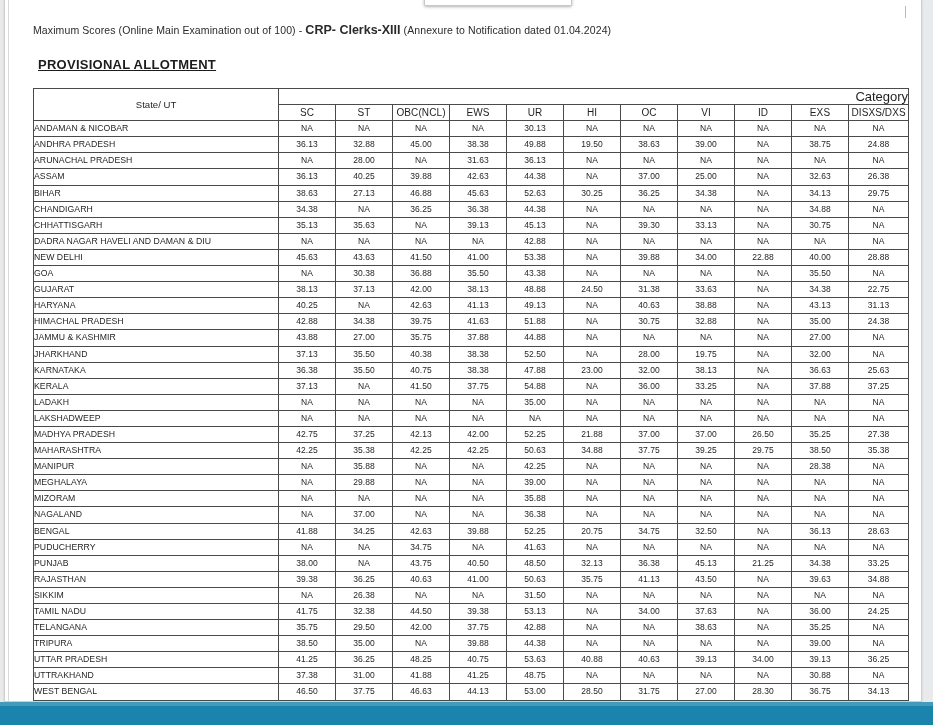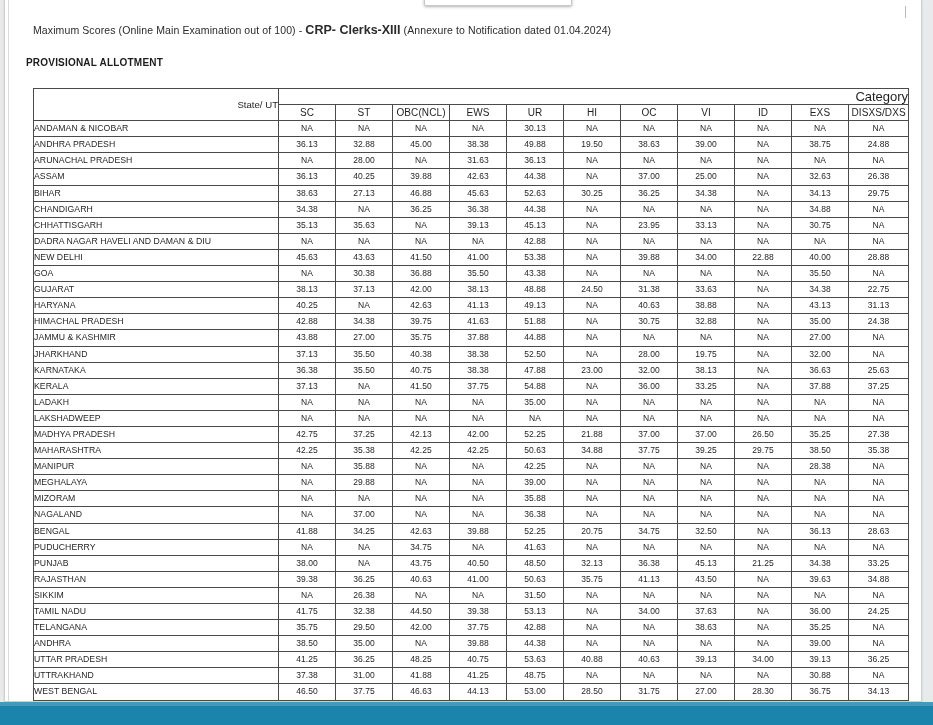--- a/index.html
+++ b/index.html
@@ -61,24 +61,25 @@
     letter-spacing: 0.01em;
     white-space: nowrap;
   }
   .doc-heading .strong-title {
     font-weight: bold;
     font-size: 12.5px;
     letter-spacing: 0;
   }
   .doc-subheading {
     position: absolute;
-    left: 21px; top: 57px;
-    font-size: 10px;
+    left: 33px; top: 57px;
+    font-size: 13px;
     font-weight: bold;
     color: #1c1c1c;
+    text-decoration: underline;
     letter-spacing: 0.02em;
   }
   
   #score-table-wrap {
     position: absolute;
     left: 28px; top: 88px;
     width: 873px;
   }
   table.score-table {
     border-collapse: collapse;
@@ -91,21 +92,21 @@
   table.score-table td {
     border: 1px solid #4a4a4a;
     padding: 0;
     height: 15.1px;
     line-height: 15.1px;
     font-weight: normal;
     overflow: hidden;
     white-space: nowrap;
   }
   th.hdr-state {
-    text-align: right;
+    text-align: center;
     padding-left: 4px;
     font-size: 9.6px;
     font-weight: bold;
     vertical-align: middle;
   }
   th.hdr-category {
     text-align: right;
     font-size: 13px;
     font-weight: normal;
     height: 15px;
@@ -289,21 +290,21 @@
                 <td class="val-cell">NA</td>
               </tr>
               <tr>
                 <td class="state-cell">CHHATTISGARH</td>
                 <td class="val-cell">35.13</td>
                 <td class="val-cell">35.63</td>
                 <td class="val-cell">NA</td>
                 <td class="val-cell">39.13</td>
                 <td class="val-cell">45.13</td>
                 <td class="val-cell">NA</td>
-                <td class="val-cell">23.95</td>
+                <td class="val-cell">39.30</td>
                 <td class="val-cell">33.13</td>
                 <td class="val-cell">NA</td>
                 <td class="val-cell">30.75</td>
                 <td class="val-cell">NA</td>
               </tr>
               <tr>
                 <td class="state-cell">DADRA NAGAR HAVELI AND DAMAN &amp; DIU</td>
                 <td class="val-cell">NA</td>
                 <td class="val-cell">NA</td>
                 <td class="val-cell">NA</td>
@@ -646,21 +647,21 @@
                 <td class="val-cell">37.75</td>
                 <td class="val-cell">42.88</td>
                 <td class="val-cell">NA</td>
                 <td class="val-cell">NA</td>
                 <td class="val-cell">38.63</td>
                 <td class="val-cell">NA</td>
                 <td class="val-cell">35.25</td>
                 <td class="val-cell">NA</td>
               </tr>
               <tr>
-                <td class="state-cell">ANDHRA</td>
+                <td class="state-cell">TRIPURA</td>
                 <td class="val-cell">38.50</td>
                 <td class="val-cell">35.00</td>
                 <td class="val-cell">NA</td>
                 <td class="val-cell">39.88</td>
                 <td class="val-cell">44.38</td>
                 <td class="val-cell">NA</td>
                 <td class="val-cell">NA</td>
                 <td class="val-cell">NA</td>
                 <td class="val-cell">NA</td>
                 <td class="val-cell">39.00</td>

